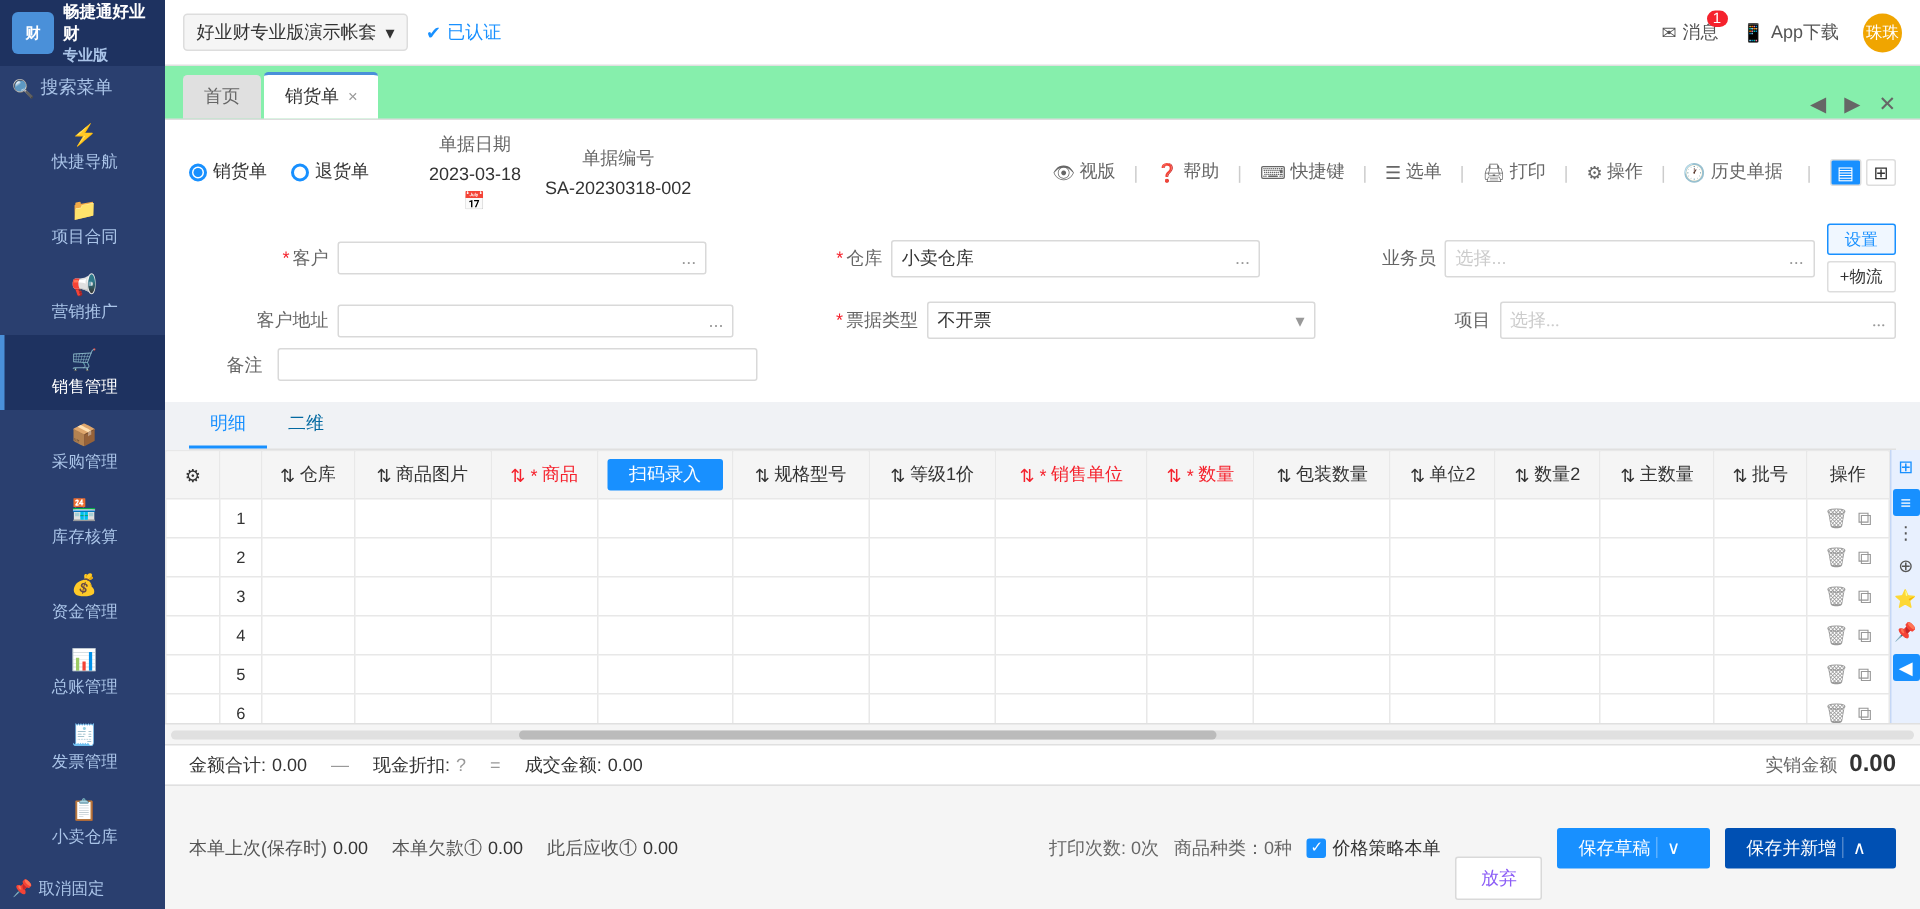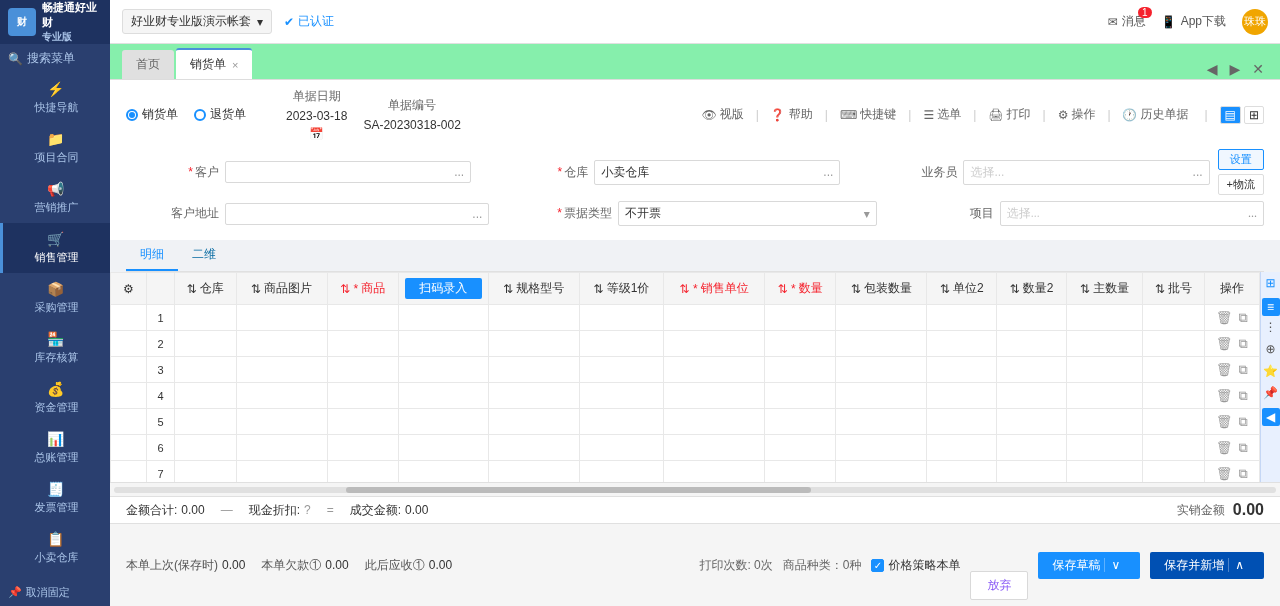--- a/index.html
+++ b/index.html
@@ -339,20 +339,24 @@
       <div class="form-separator"></div>
       <div class="form-group" style="flex:1;font-family:Liberation Serif, serif;">
         <span class="form-label">项目</span>
         <div class="form-input" style="min-width:120px;">
           <span style="color:#ccc">选择...</span>
           <span class="dots">...</span>
         </div>
       </div>
     </div>
 
+    <div class="remark-row">
+      <span class="remark-label">备注</span>
+      <input type="text" class="remark-input" style="width: 320px;">
+    </div>
   </div>
 
   <div class="detail-tabs">
     <div class="detail-tab active">
       <span>明细</span>
     </div>
     <div class="detail-tab">
       <span>二维</span>
     </div>
   </div>

